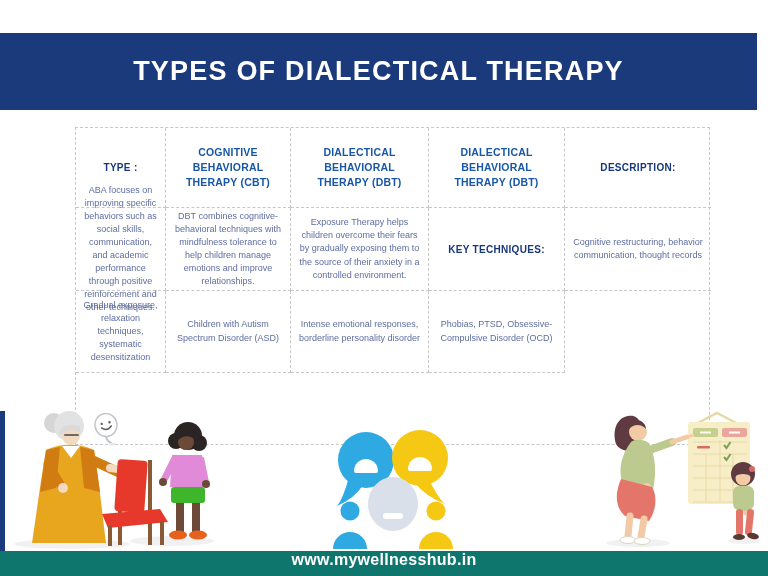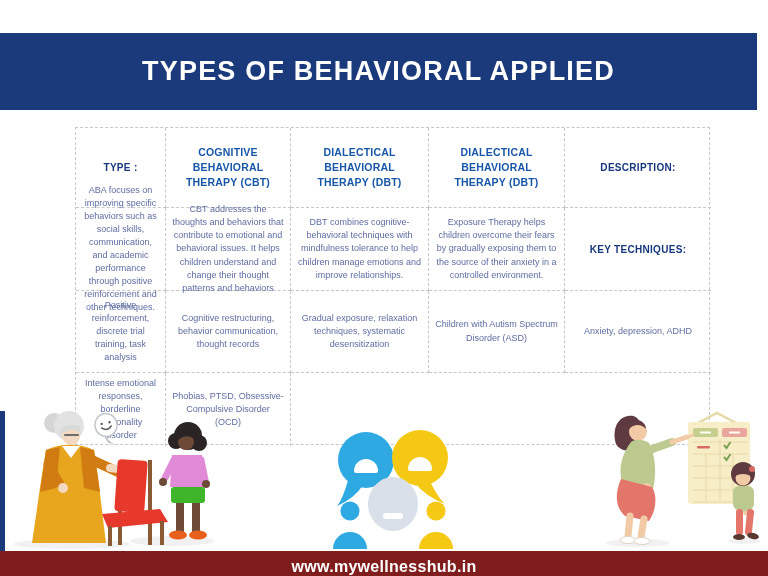--- a/index.html
+++ b/index.html
@@ -29,61 +29,58 @@
     display:flex; align-items:center; justify-content:center; text-align:center;
   }
   .cell:nth-child(5n) { border-right:none; }
   .cell:nth-child(n+16) { border-bottom:none; }
   .lbl { font-weight:bold; color:#17377d; font-size:10px; letter-spacing:0.3px; padding:2px 6px; }
   .hdr { font-weight:bold; color:#1857a8; font-size:10.5px; line-height:1.45; letter-spacing:0.2px; padding:2px 6px; }
   .body { color:#5e6da0; font-size:9px; line-height:1.45; padding:2px 6px; font-weight:500; }
   
   .footer-band {
     position:absolute; left:0; bottom:0; width:768px; height:25px;
-    background:#7f1d1d; display:flex; align-items:flex-end; justify-content:center;margin-top:44px;
+    background:#0f766e; display:flex; align-items:flex-start; justify-content:center;margin-top:44px;
   }
   .footer-band span { color:#ffffff; font-weight:bold; font-size:16px; letter-spacing:0.3px; }
   
   .left-accent { position:absolute; left:0; top:411px; width:5px; height:140px; background:#1a3a7b; }
   
   .illus { position:absolute; }
   #illus-left   { left:2px;   top:410px; width:215px; height:141px; }
   #illus-smiley { left:90px;  top:413px; width:34px;  height:34px;  }
   #illus-bubbles{ left:327px; top:427px; width:132px; height:124px; }
   #illus-right  { left:600px; top:410px; width:168px; height:141px; }
 </style>
 </head>
 <body>
 
 <div class="page">
 
   <div class="header-band">
-    <h1>TYPES OF BEHAVIORAL APPLIED</h1>
+    <h1>TYPES OF DIALECTICAL THERAPY</h1>
   </div>
 
   <div class="grid">
 
     <div class="cell lbl">TYPE :</div>
     <div class="cell hdr">COGNITIVE BEHAVIORAL THERAPY (CBT)</div>
     <div class="cell hdr">DIALECTICAL BEHAVIORAL THERAPY (DBT)</div>
     <div class="cell hdr">DIALECTICAL BEHAVIORAL THERAPY (DBT)</div>
 
     <div class="cell lbl">DESCRIPTION:</div>
     <div class="cell body">ABA focuses on improving specific behaviors such as social skills, communication, and academic performance through positive reinforcement and other techniques.</div>
-    <div class="cell body">CBT addresses the thoughts and behaviors that contribute to emotional and behavioral issues. It helps children understand and change their thought patterns and behaviors</div>
     <div class="cell body">DBT combines cognitive-behavioral techniques with mindfulness tolerance to help children manage emotions and improve relationships.</div>
     <div class="cell body">Exposure Therapy helps children overcome their fears by gradually exposing them to the source of their anxiety in a controlled environment.</div>
 
     <div class="cell lbl">KEY TECHNIQUES:</div>
-    <div class="cell body">Positive reinforcement, discrete trial training, task analysis</div>
     <div class="cell body">Cognitive restructuring, behavior communication, thought records</div>
     <div class="cell body">Gradual exposure, relaxation techniques, systematic desensitization</div>
 
     <div class="cell body">Children with Autism Spectrum Disorder (ASD)</div>
-    <div class="cell body">Anxiety, depression, ADHD</div>
     <div class="cell body">Intense emotional responses, borderline personality disorder</div>
     <div class="cell body">Phobias, PTSD, Obsessive-Compulsive Disorder (OCD)</div>
   </div>
 
   <svg id="illus-left" class="illus" viewBox="0 0 215 141">
     <ellipse cx="70" cy="134" rx="58" ry="5" fill="#f1f1f1"></ellipse>
     <ellipse cx="170" cy="131" rx="42" ry="5" fill="#f1f1f1"></ellipse>
     <g>
       <circle cx="52" cy="13" r="10" fill="#d6d6d6"></circle>
       <circle cx="67" cy="16" r="15" fill="#e2e2e2"></circle>

